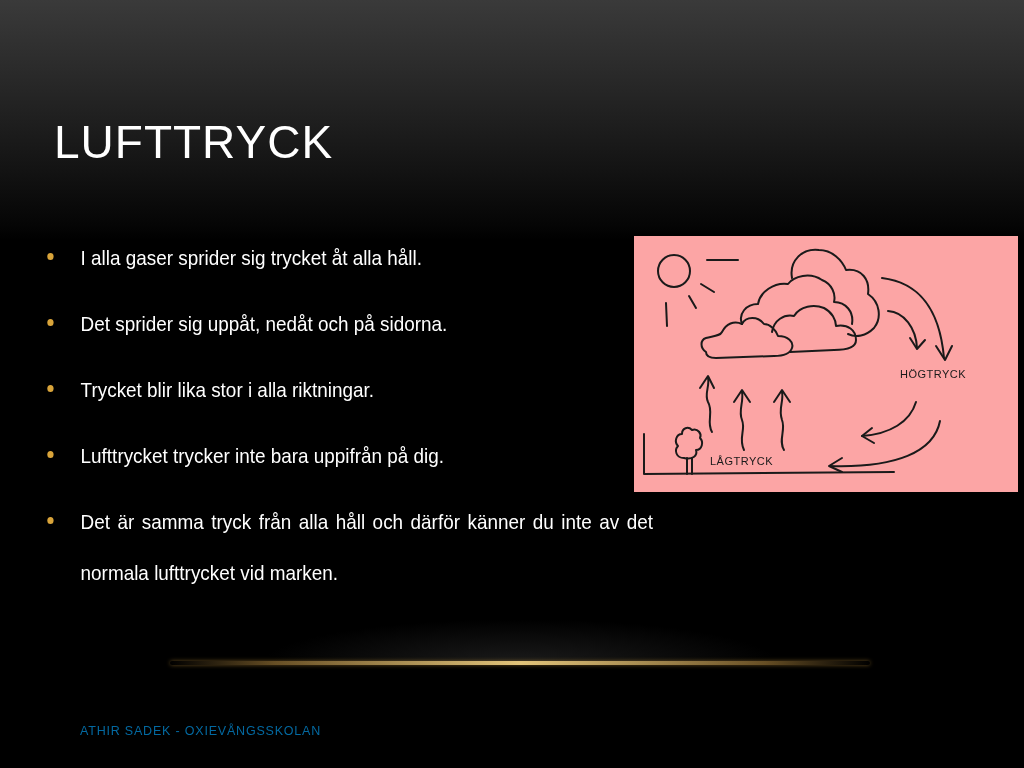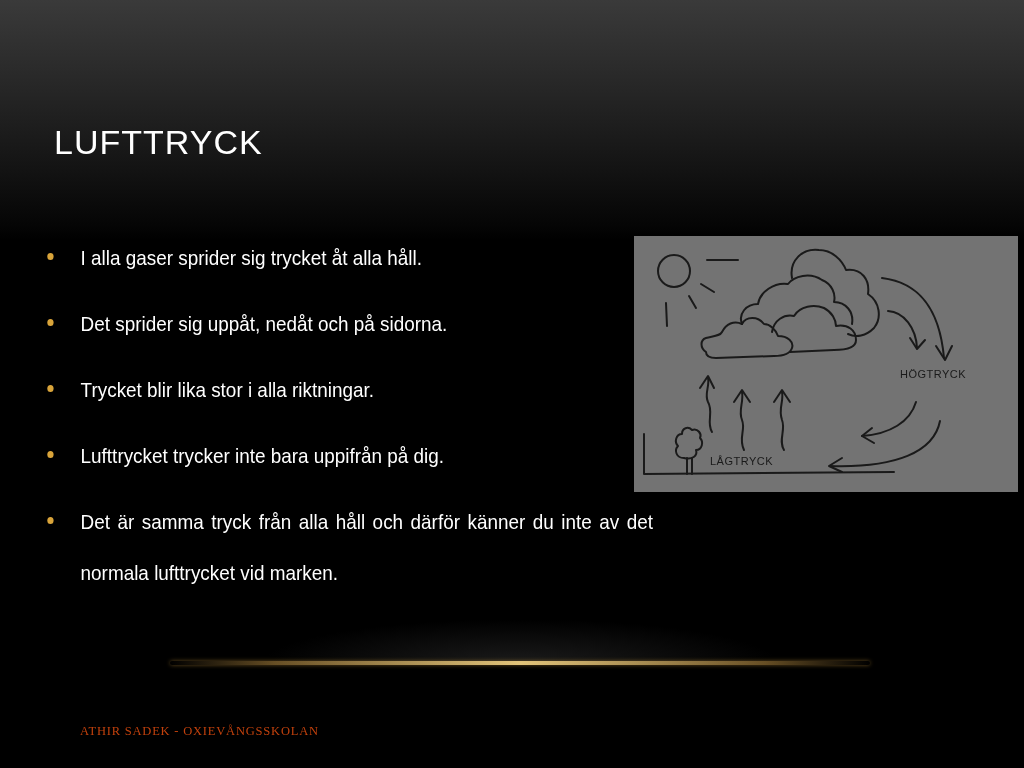--- a/index.html
+++ b/index.html
@@ -5,21 +5,21 @@
     html, body { margin: 0; padding: 0; }
     body {
       width: 1024px; height: 768px; overflow: hidden;
       position: relative;
       background: linear-gradient(to bottom, #3a3a3a 0px, #262626 90px, #131313 170px, #050505 225px, #000 240px, #000 768px);
       font-family: "Liberation Sans", sans-serif;
     }
     .slide { position: absolute; inset: 0; }
     .title {
       position: absolute; left: 54px; top: 118px;
-      color: #ffffff; font-size: 34px; letter-spacing: 1px;
+      color: #ffffff; font-size: 46px; letter-spacing: 1px;
       font-family: "Liberation Sans", sans-serif;
       font-weight: normal; margin: 0; line-height: 48px;
     }
     .bullets {
       position: absolute; left: 33px; top: 230px; width: 573px;
       list-style: none; margin: 8px; padding: 0;
     }
     .bullet {
       position: relative; padding-left: 44px;
       color: #ffffff; font-size: 21px; line-height: 51px;
@@ -30,37 +30,37 @@
     }
     .bullet.first { margin-top: -6px; }
     .bullet .dot {
       position: absolute; left: 7px; top: 21px;
       width: 7px; height: 7px; border-radius: 50%;
       background: #d9a43a;
     }
     .bullet .txt { display: block; }
     .figure {
       position: absolute; left: 634px; top: 236px;
-      width: 384px; height: 256px; background: #737373;
+      width: 384px; height: 256px; background: #fca5a5;
     }
     .figure svg { display: block; }
     .glow-halo {
       position: absolute; left: 150px; top: 600px; width: 740px; height: 64px;
       background: radial-gradient(ellipse 50% 100% at 50% 100%, rgba(60,60,60,0.45), rgba(0,0,0,0) 70%);
     }
     .glow-line {
       position: absolute; left: 170px; top: 661px; width: 700px; height: 4px;
       background: linear-gradient(to right, rgba(150,110,40,0) 0%, rgba(170,130,60,0.6) 15%, #e2c47a 50%, rgba(170,130,60,0.6) 85%, rgba(150,110,40,0) 100%);
       border-radius: 2px;
       box-shadow: 0 0 4px rgba(200,150,60,0.5);
     }
     .footer {
       position: absolute; left: 80px; top: 724px;
-      color: #c2410c; font-size: 12.5px; letter-spacing: 0.8px;
-      font-family: Liberation Serif, serif;
+      color: #0369a1; font-size: 12.5px; letter-spacing: 0.8px;
+      font-family: Liberation Sans, sans-serif;
     }
   </style>
 </head>
 <body>
 
 <div class="slide">
   <h1 class="title">LUFTTRYCK</h1>
 
   <ul class="bullets">
     <li class="bullet first">

